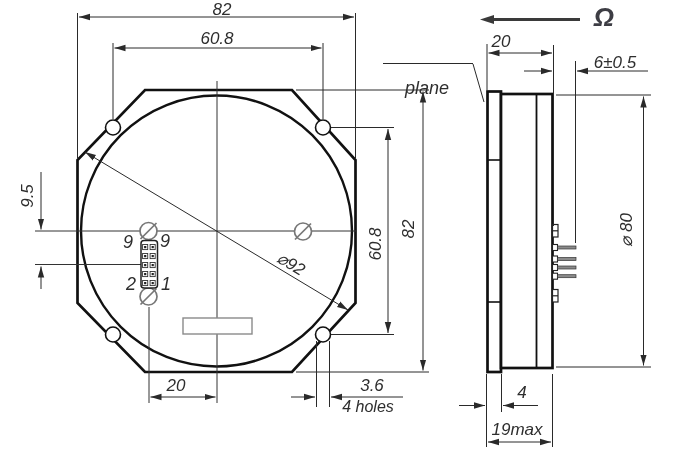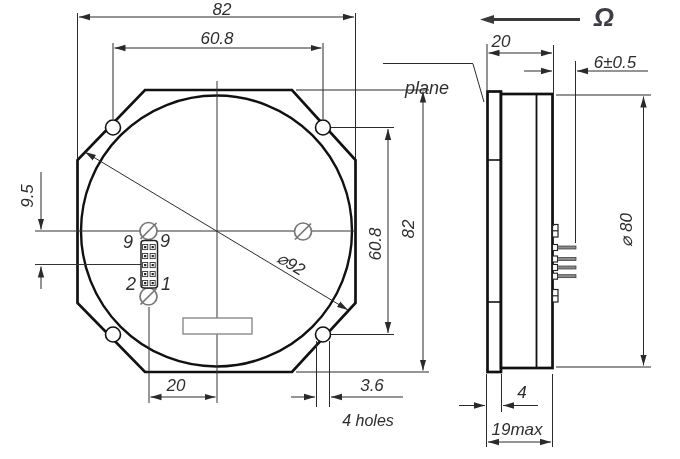--- a/index.html
+++ b/index.html
@@ -181,21 +181,21 @@
 <div class="t r90" style="left:27px;top:196px">9.5</div>
 <div class="t s18" style="left:128px;top:242px">9</div>
 <div class="t s18" style="left:165px;top:241px">9</div>
 <div class="t s18" style="left:131px;top:284px">2</div>
 <div class="t s18" style="left:166px;top:284px">1</div>
 <div class="t r31" style="left:291px;top:264px">⌀92</div>
 <div class="t r90" style="left:375px;top:244px">60.8</div>
 <div class="t r90" style="left:408px;top:229px">82</div>
 <div class="t" style="left:176px;top:385px">20</div>
 <div class="t" style="left:372px;top:385px">3.6</div>
-<div class="t s16" style="left:368px;top:421px">4 holes</div>
+<div class="t s16" style="left:368px;top:407px">4 holes</div>
 
 <div class="t s18" style="left:427px;top:88px">plane</div>
 <div class="t" style="left:501px;top:41px">20</div>
 <div class="t" style="left:615px;top:62px">6±0.5</div>
 <div class="t r90" style="left:626px;top:230px">⌀ 80</div>
 <div class="t" style="left:522px;top:392px">4</div>
 <div class="t" style="left:517px;top:429px">19max</div>
 <div class="t omega" style="left:604px;top:17px">Ω</div>
 
 </div>

